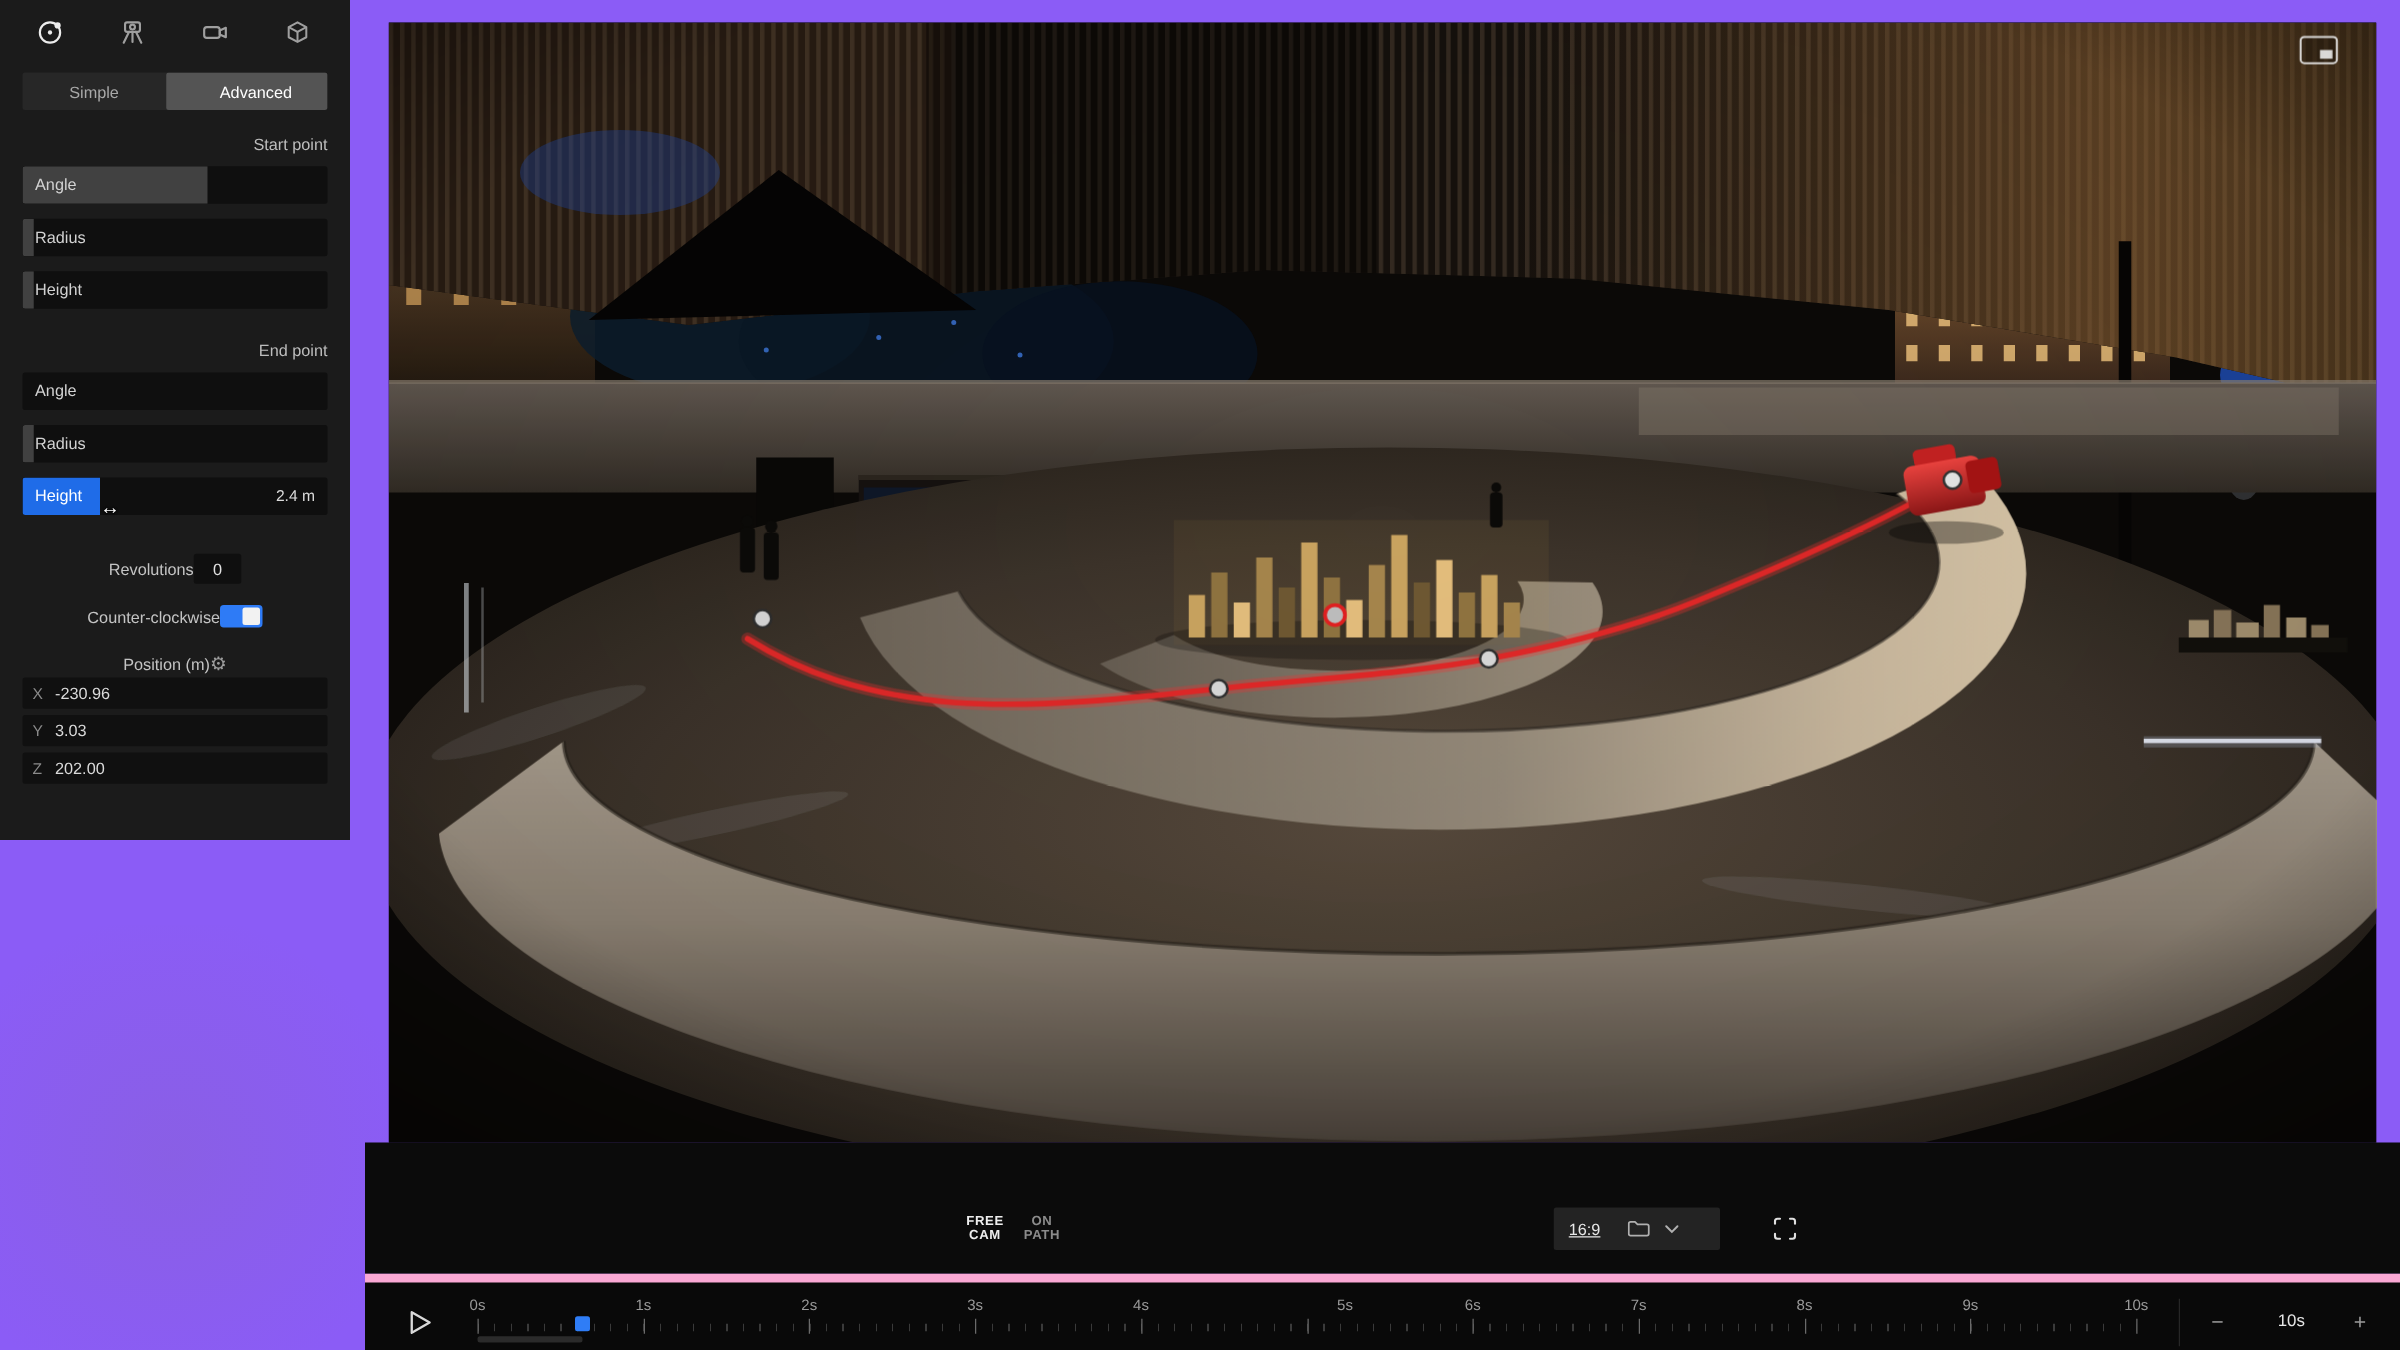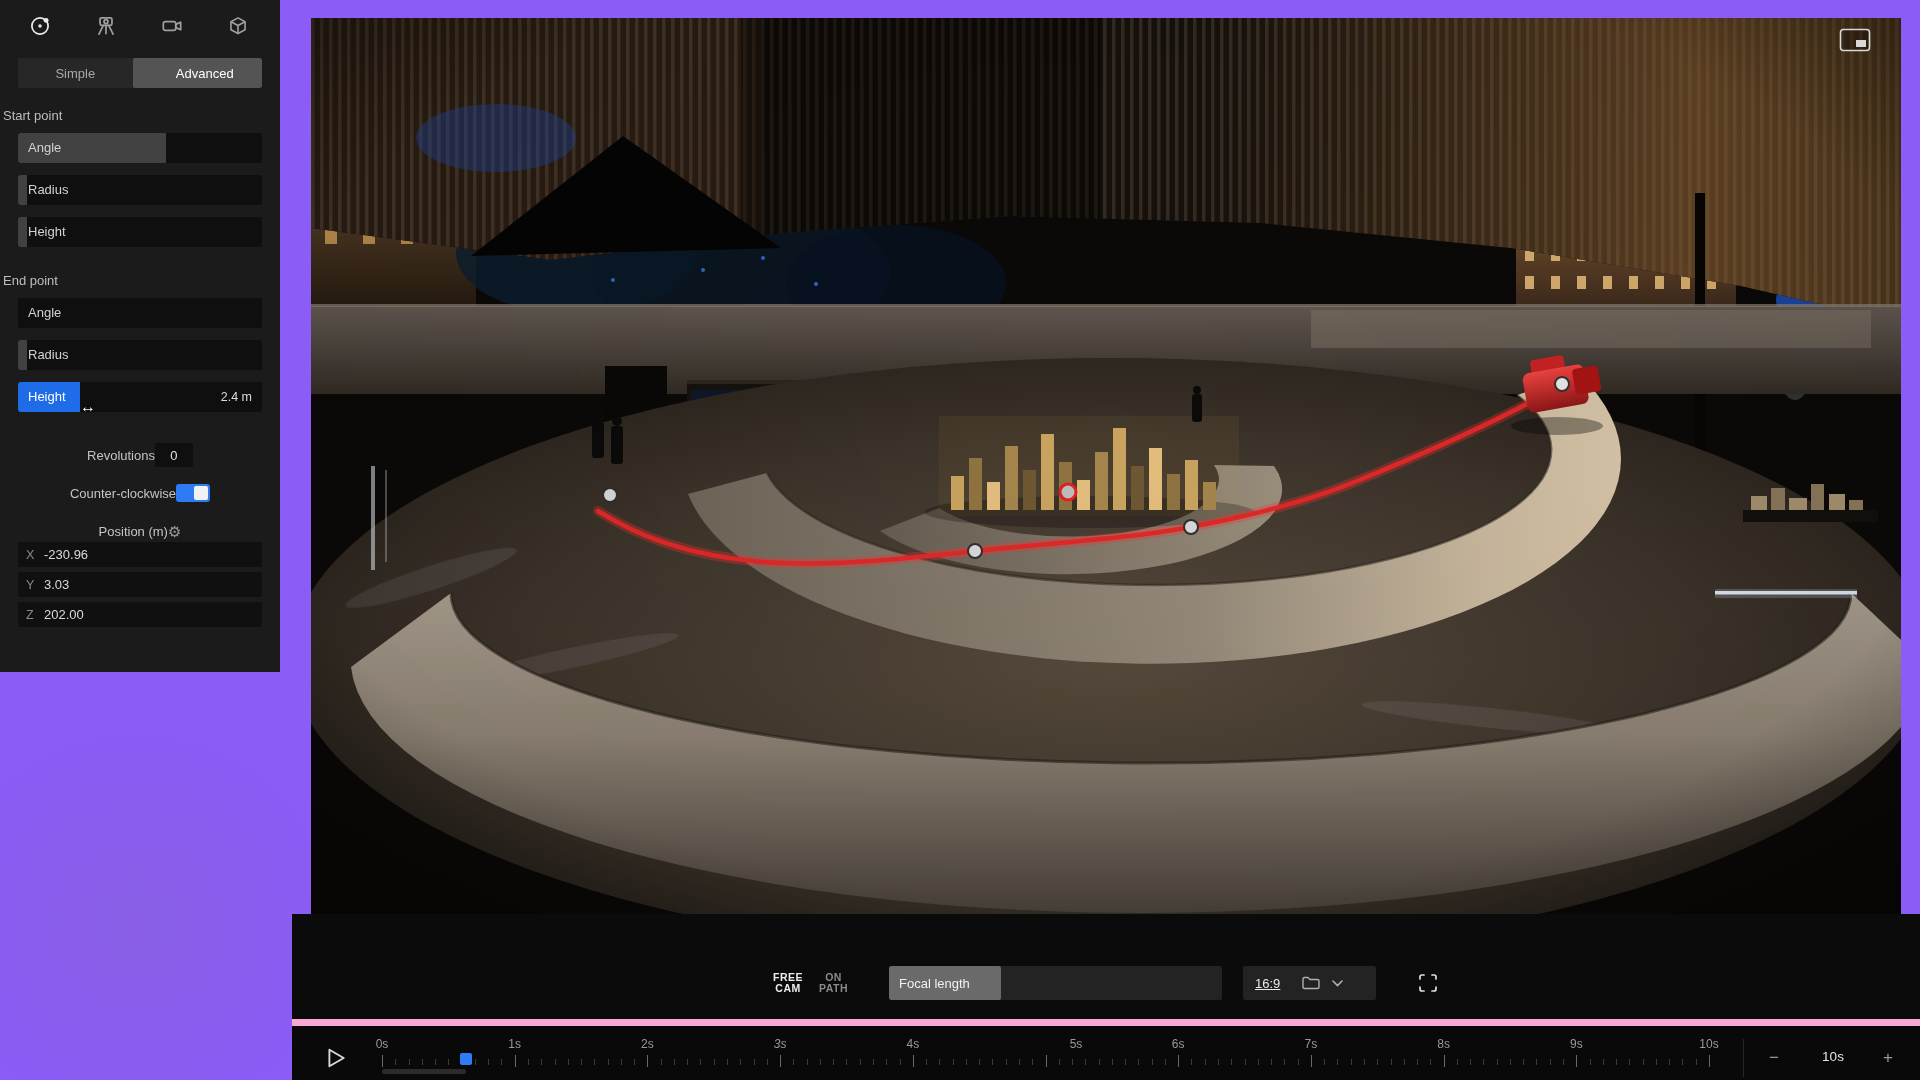--- a/index.html
+++ b/index.html
@@ -12,21 +12,21 @@
     background:radial-gradient(circle at 38% 55%, rgba(125,115,105,.12), transparent 68%);}
 
   
   .sidebar{position:absolute;left:0;top:0;width:280px;height:672px;background:#1b1b1b;}
   .icon-row{height:52px;display:flex;align-items:center;padding:0 24px;gap:34px;}
   .tool-btn{width:32px;height:32px;display:flex;align-items:center;justify-content:center;cursor:pointer;border-radius:3px;}
   .tool-btn svg{display:block;}
   .tabs{margin:6px 18px 0;display:flex;height:30px;background:#272727;border-radius:2px;overflow:hidden;}
   .tab{flex:1;display:flex;align-items:center;justify-content:center;font-size:13px;color:#a8a8a8;cursor:pointer;}
   .tab.active{background:#545454;color:#ffffff;border-radius:2px;padding-left:15px;}
-  .section-label{margin:20px 3px 10px;font-size:13px;color:#bdbdbd;}
+  .section-label{margin:20px 18px 10px;font-size:13px;color:#bdbdbd;text-align:right;}
   .section-label.endp{margin-top:26px;}
   .field{position:relative;margin:0 18px 12px;height:30px;background:#0f0f0f;border-radius:2px;overflow:hidden;cursor:ew-resize;}
   .field .fill{position:absolute;left:0;top:0;bottom:0;background:#414141;border-radius:2px 0 0 2px;}
   .field .fill.blue{background:#1f6ce8;}
   .field .flabel{position:absolute;left:10px;top:0;line-height:30px;font-size:13px;color:#d2d2d2;}
   .field .fvalue{position:absolute;right:10px;top:0;line-height:30px;font-size:12.5px;color:#dcdcdc;}
   .row{margin:0 18px;display:flex;align-items:center;justify-content:center;}
   .row-rev{margin-top:30px;height:26px;}
   .row-ccw{margin-top:14px;height:22px;}
   .row-pos{margin-top:16px;height:22px;}
@@ -428,23 +428,20 @@
           <span class="l1">FREE</span>
           <span class="l2">CAM</span>
         </span>
     </div>
     <div class="camswitch onpath">
       <span>
           <span class="l1">ON</span>
           <span class="l2">PATH</span>
         </span>
     </div>
-    <div class="focal">
-      <div class="chip">Focal length</div>
-    </div>
     <div class="aspect">
       <span class="aval">16:9</span>
       <span class="afolder">
         <svg width="18" height="14" viewBox="0 0 18 14" fill="none" stroke="#b0b0b0" stroke-width="1.4" stroke-linejoin="round">
           <path d="M1 3 Q1 1.5 2.5 1.5 H6 L8 3.5 H15.5 Q17 3.5 17 5 V11 Q17 12.5 15.5 12.5 H2.5 Q1 12.5 1 11 Z"></path>
         </svg>
       </span>
       <span class="acaret">
         <svg width="11" height="7" viewBox="0 0 11 7" fill="none" stroke="#b0b0b0" stroke-width="1.6" stroke-linecap="round">
           <polyline points="1,1 5.5,5.5 10,1"></polyline>
@@ -470,21 +467,21 @@
     <div class="ruler">
       <div class="tl-minor"></div>
       <div class="tl-elapsed"></div>
       <div class="playhead"></div>
     <span class="tl-label" style="left: 0px;">0s</span>
         <i class="tl-major" style="left: 0px;"></i>
         <span class="tl-label" style="left: 132.7px;">1s</span>
         <i class="tl-major" style="left: 132.7px;"></i>
         <span class="tl-label" style="left: 265.4px;">2s</span>
         <i class="tl-major" style="left: 265.4px;"></i>
-        <span class="tl-label" style="left: 398.1px; font-style: italic;">3s</span>
+        <span class="tl-label" style="left: 398.1px;">3s</span>
         <i class="tl-major" style="left: 398.1px;"></i>
         <span class="tl-label" style="left: 530.8px;">4s</span>
         <i class="tl-major" style="left: 530.8px;"></i>
         <span class="tl-label" style="left: 694px;">5s</span>
         <i class="tl-major" style="left: 663.5px;"></i>
         <span class="tl-label" style="left: 796.2px;">6s</span>
         <i class="tl-major" style="left: 796.2px;"></i>
         <span class="tl-label" style="left: 928.9px;">7s</span>
         <i class="tl-major" style="left: 928.9px;"></i>
         <span class="tl-label" style="left: 1061.6px;">8s</span>

